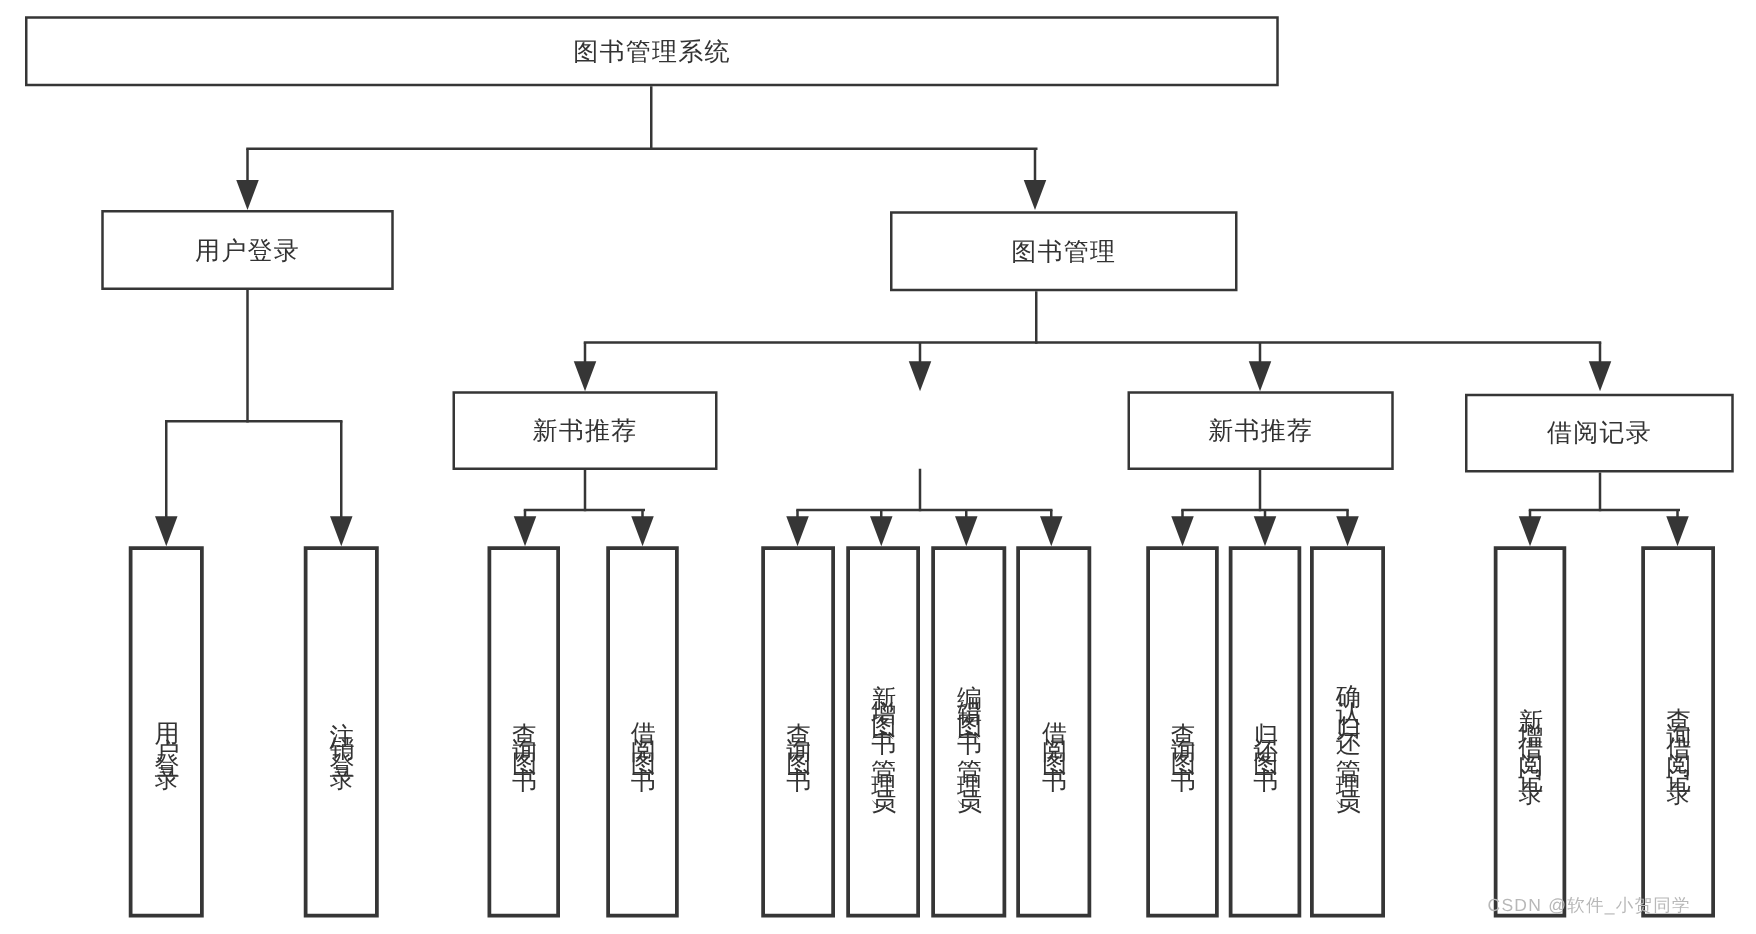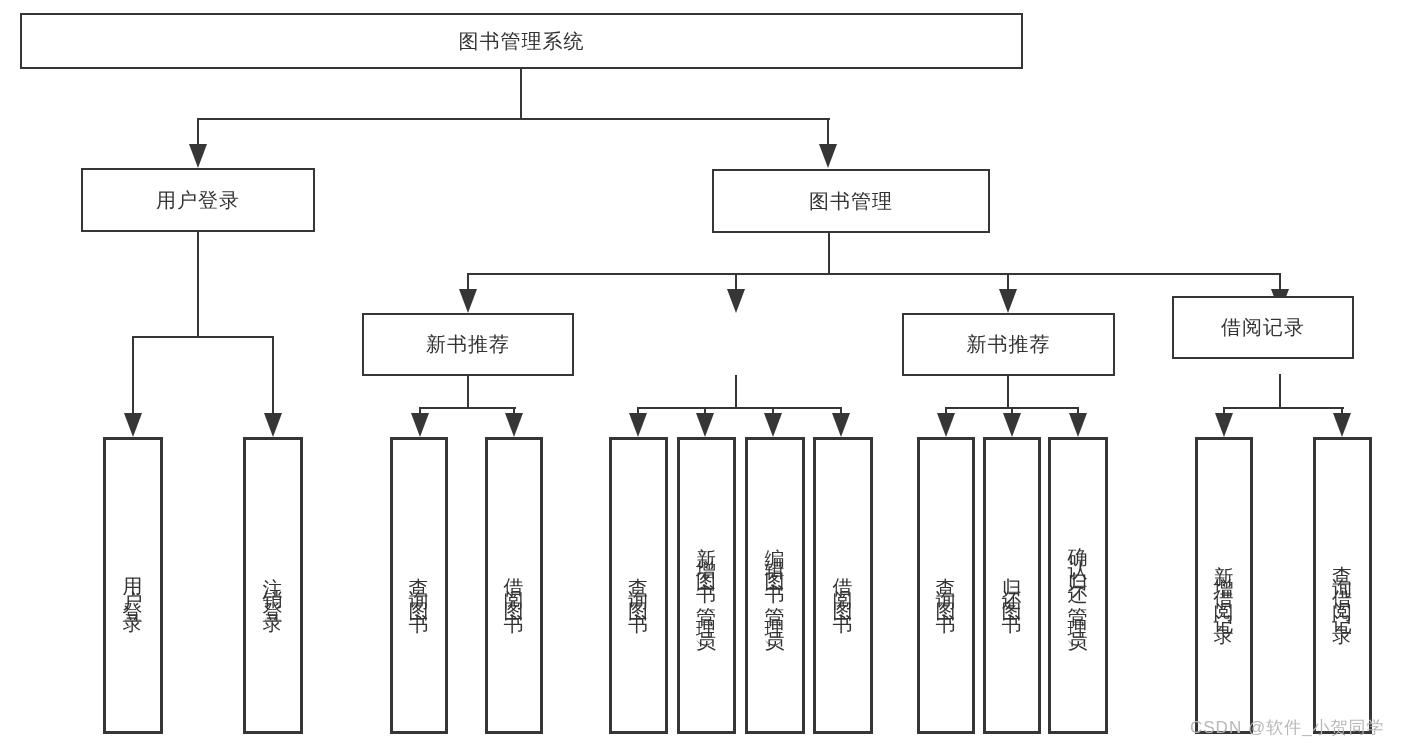--- a/index.html
+++ b/index.html
@@ -62,21 +62,21 @@
     width:0;height:0;
     border-left:9px solid transparent;
     border-right:9px solid transparent;
     border-top:24px solid var(--line);
     z-index:1;
   }
   .watermark{
     position:absolute;
     left:1190px;
     top:716px;
-    font-size:17px;
+    font-size:14px;
     letter-spacing:1px;
     color:var(--watermark);
     z-index:5;
     white-space:nowrap;
   }
 </style>
 </head>
 <body>
 
 <div class="canvas">
@@ -85,21 +85,21 @@
 
   <div class="box" style="left:81px;top:168px;width:234px;height:64px">用户登录</div>
 
   <div class="box" style="left:712px;top:169px;width:278px;height:64px">图书管理</div>
 
   <div class="box" style="left:362px;top:313px;width:212px;height:63px">新书推荐</div>
 
 
   <div class="box" style="left:902px;top:313px;width:213px;height:63px">新书推荐</div>
 
-  <div class="box" style="left:1172px;top:296px;width:182px;height:63px">借阅记录</div>
+  <div class="box" style="left:1172px;top:315px;width:215px;height:63px">借阅记录</div>
 
   <div class="leaf" style="left:103px;width:60px">
     <span class="vtext">用户登录</span>
   </div>
   <div class="leaf" style="left:243px;width:60px">
     <span class="vtext">注销登录</span>
   </div>
 
   <div class="leaf" style="left:390px;width:58px">
     <span class="vtext">查询图书</span>

